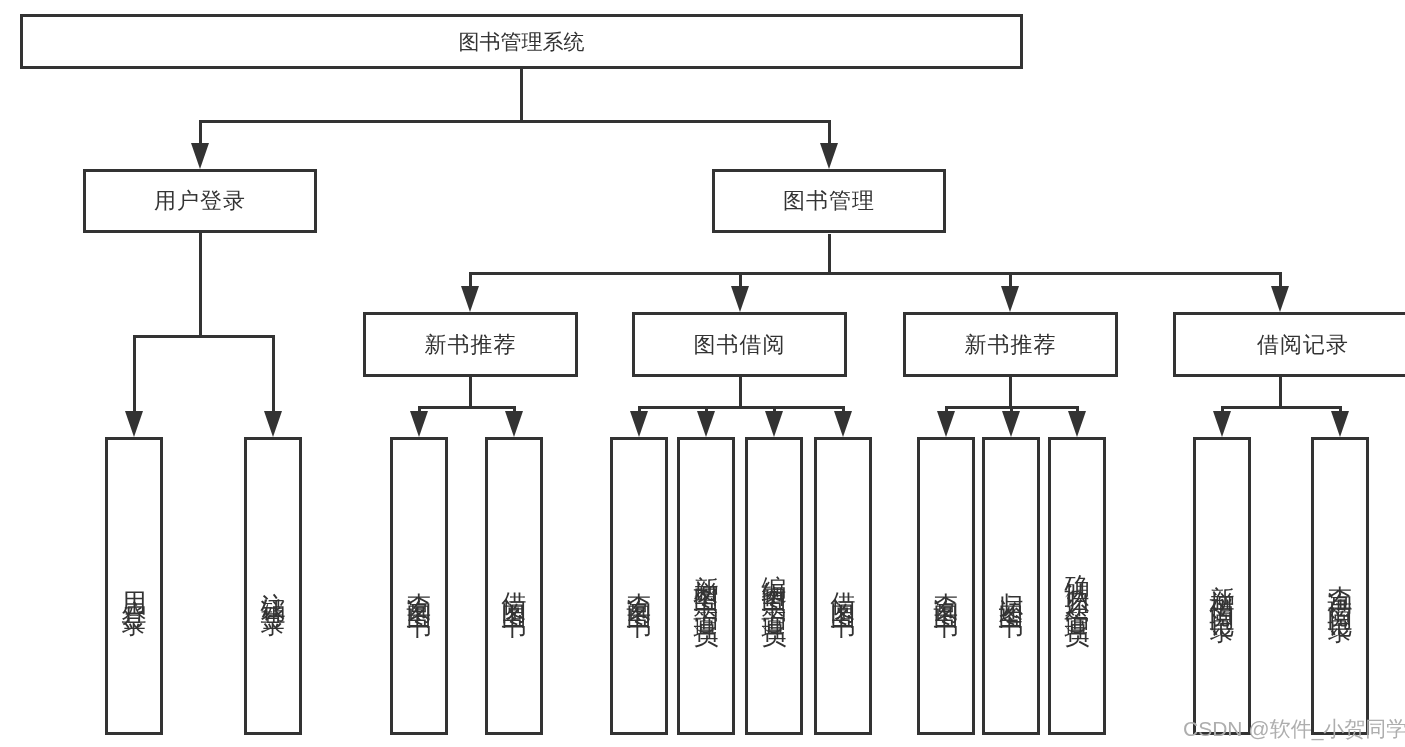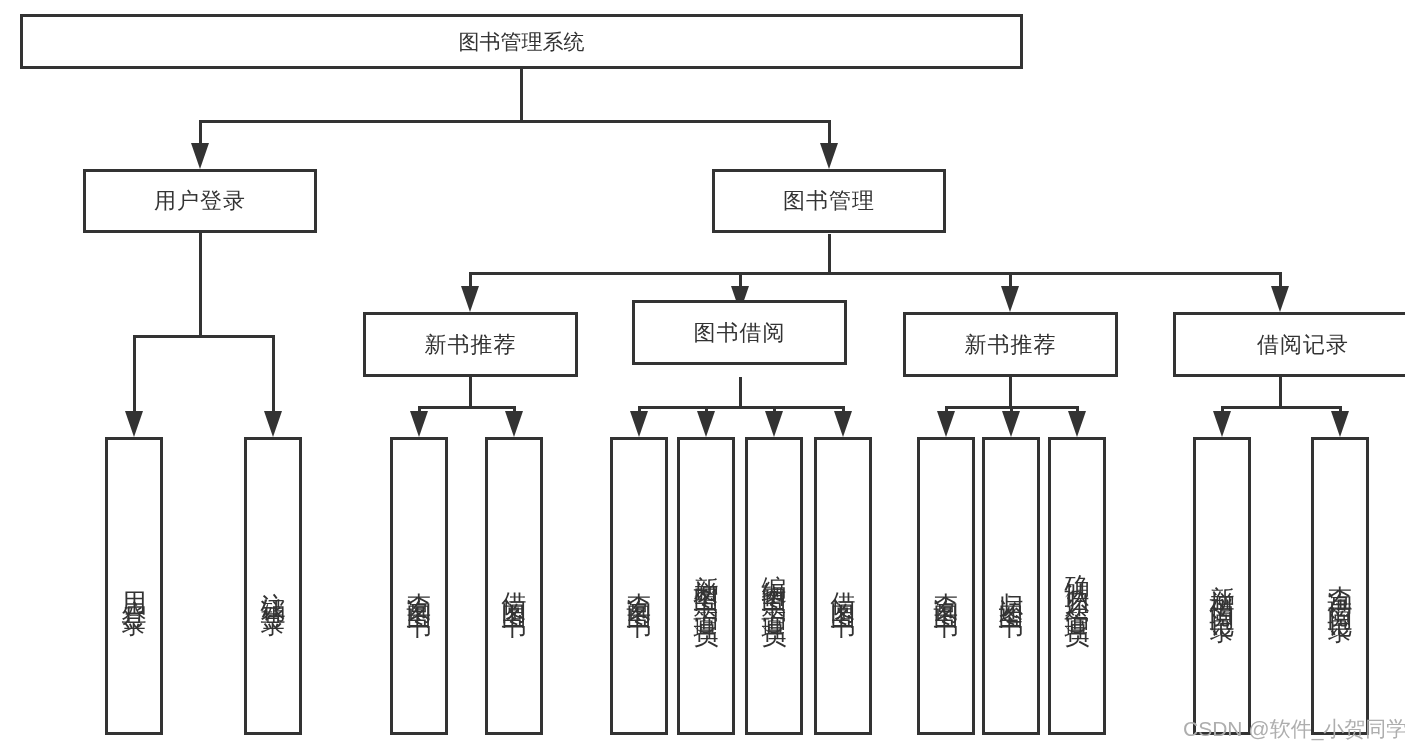--- a/index.html
+++ b/index.html
@@ -87,21 +87,21 @@
   <div class="vline" style="left:739px; top:272px; height:21px;"></div>
   <div class="arrow" style="left:731px; top:286px;"></div>
   <div class="vline" style="left:1009px; top:272px; height:21px;"></div>
   <div class="arrow" style="left:1001px; top:286px;"></div>
   <div class="vline" style="left:1279px; top:272px; height:21px;"></div>
   <div class="arrow" style="left:1271px; top:286px;"></div>
 
   <div class="box" style="left:363px; top:312px; width:215px; height:65px;">
     <span class="hlabel">新书推荐</span>
   </div>
-  <div class="box" style="left:632px; top:300px; width:215px; height:65px;">
+  <div class="box" style="left:632px; top:312px; width:215px; height:65px;">
     <span class="hlabel">图书借阅</span>
   </div>
   <div class="box" style="left:903px; top:312px; width:215px; height:65px;">
     <span class="hlabel">新书推荐</span>
   </div>
   <div class="box" style="left:1173px; top:312px; width:260px; height:65px;">
     <span class="hlabel">借阅记录</span>
   </div>
 
   <div class="vline" style="left:469px; top:377px; height:32px;"></div>

